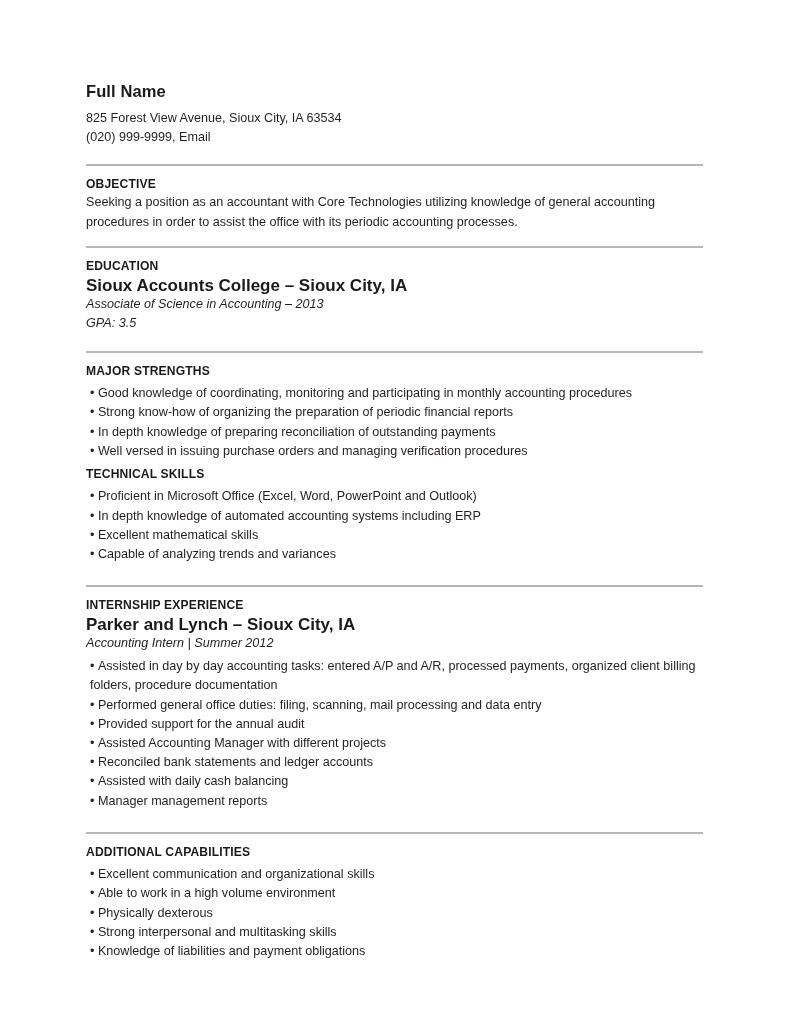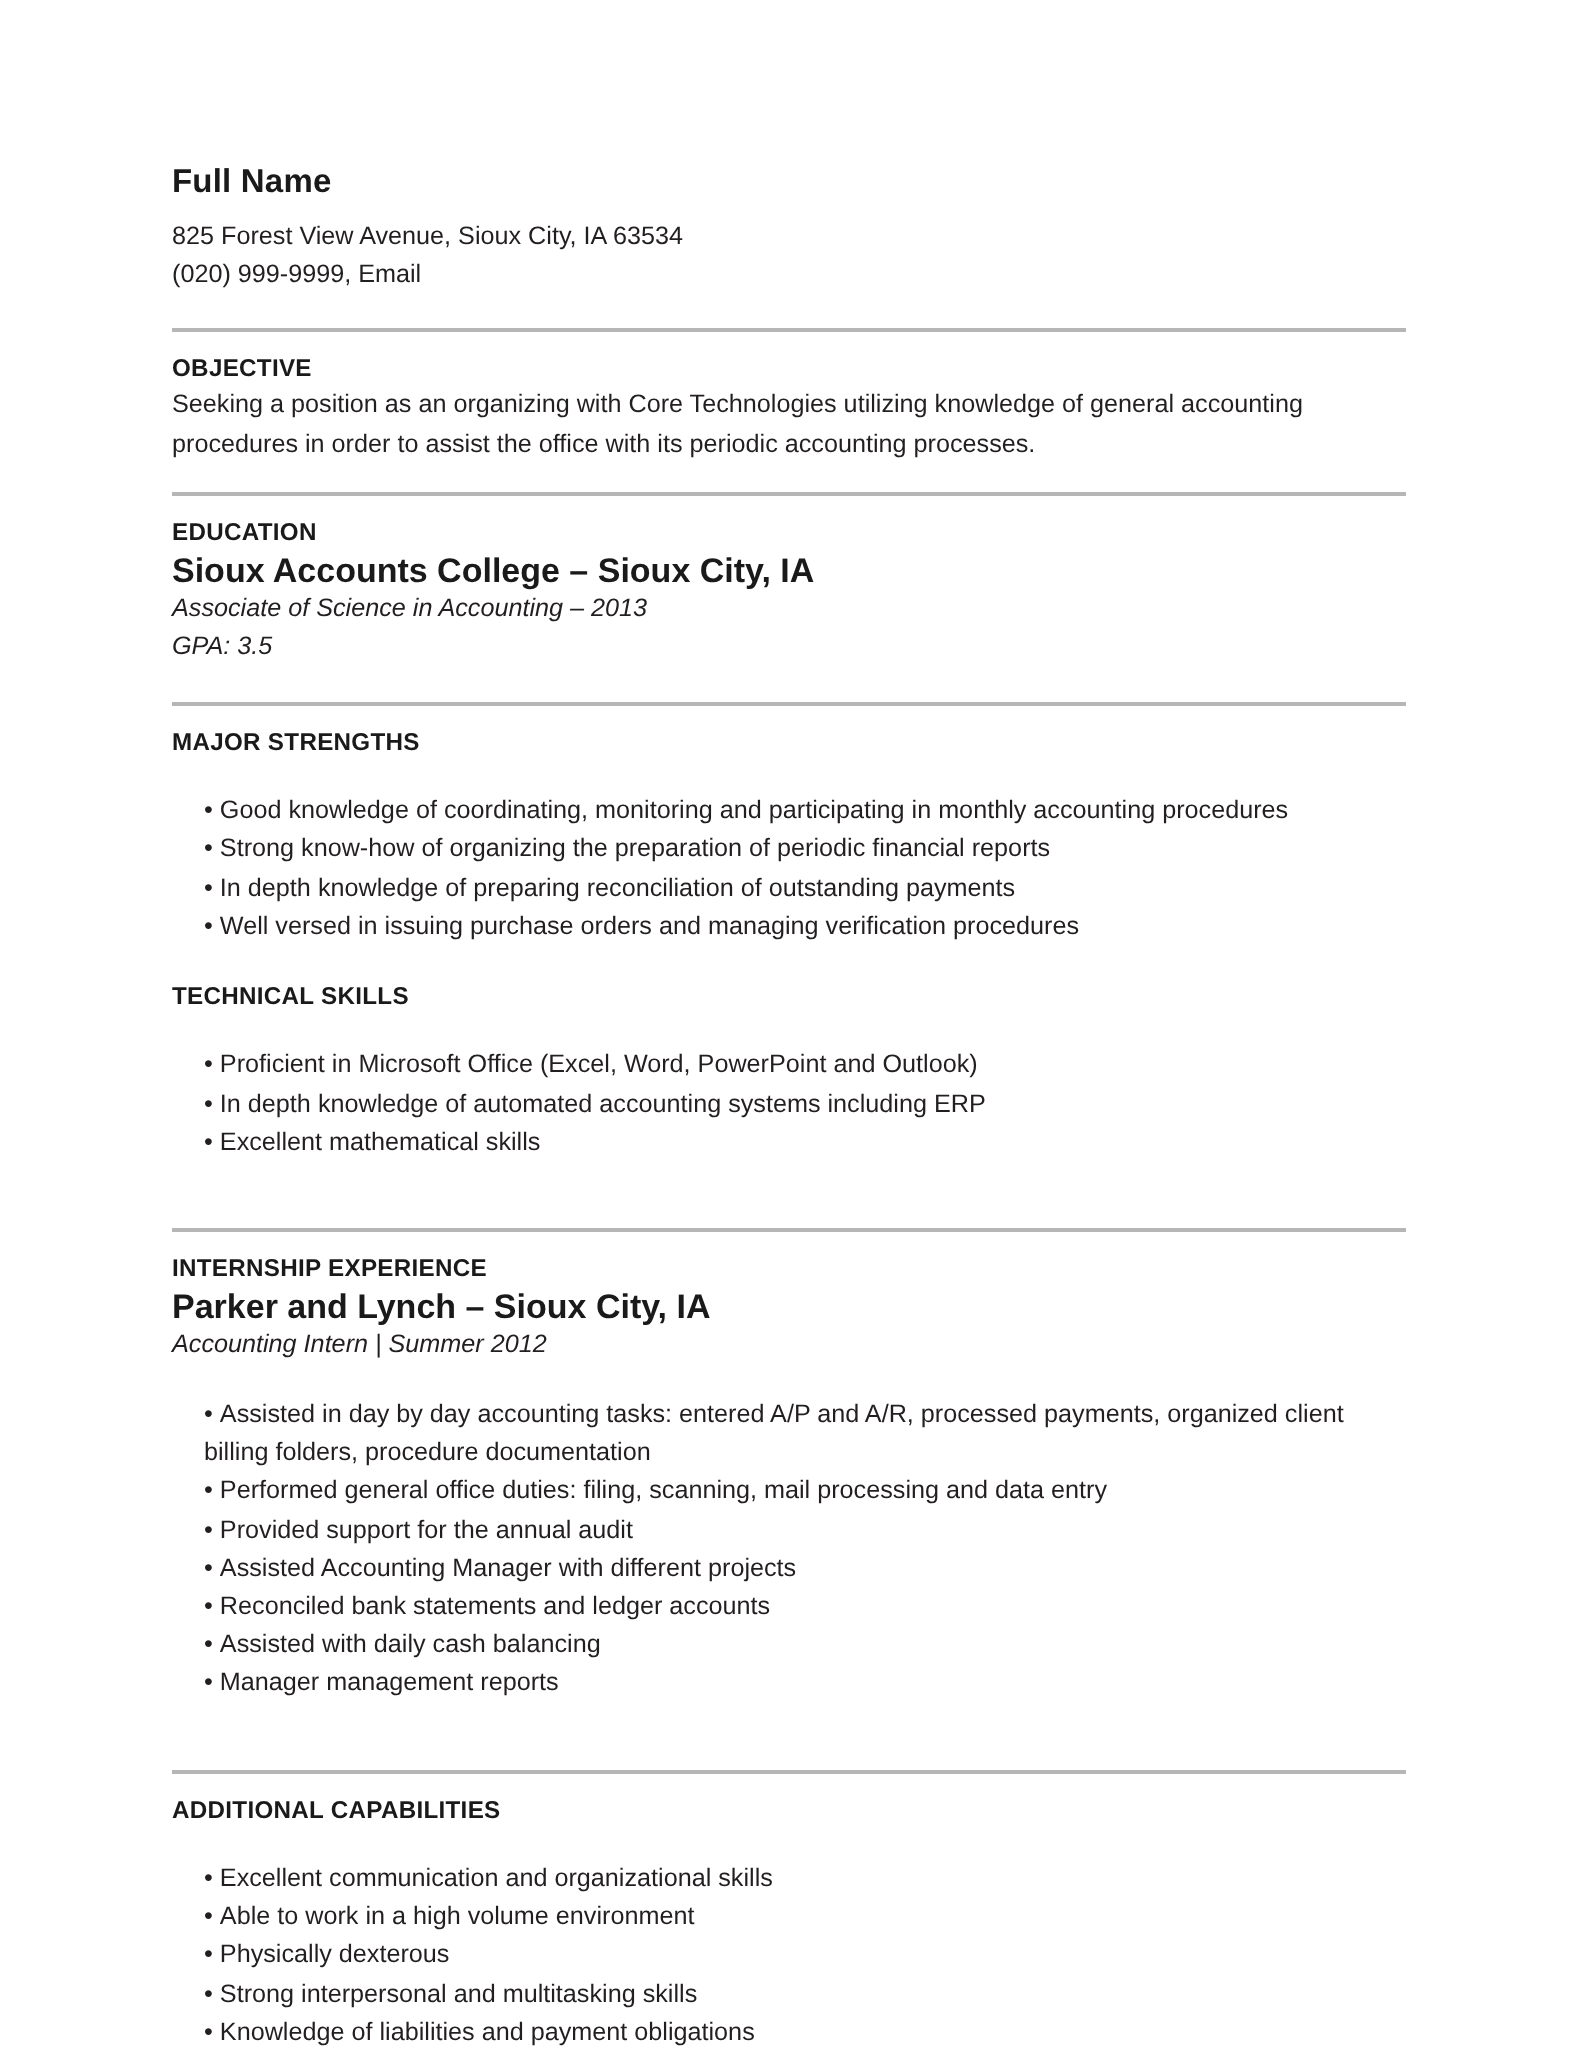--- a/index.html
+++ b/index.html
@@ -76,21 +76,21 @@
   }
   .para {
     font-size: 12.6px;
     line-height: 19.6px;
     margin: 0;
     color: #231f20;
   }
 
   ul.bullets {
     list-style: none;
-    margin: 16px;
+    margin: 4px;
     padding: 0;
   }
   ul.bullets > li {
     font-size: 12.6px;
     line-height: 19.2px;
     margin: 0;
     padding: 0;
     color: #231f20;
     text-indent: 0;
   }
@@ -122,21 +122,21 @@
       <p class="contact-line">825 Forest View Avenue, Sioux City, IA 63534</p>
       <p class="contact-line">(020) 999-9999, Email</p>
     </div>
 
     <div class="gap-before-rule-1"></div>
     <hr class="rule">
     <div class="gap-after-rule-1"></div>
 
     <section>
       <h2 class="section-heading">OBJECTIVE</h2>
-      <p class="para">Seeking a position as an organizing with Core Technologies utilizing knowledge of general accounting procedures in order to assist the office with its periodic accounting processes.</p>
+      <p class="para">Seeking a position as an accountant with Core Technologies utilizing knowledge of general accounting procedures in order to assist the office with its periodic accounting processes.</p>
     </section>
 
     <div class="gap-before-rule-2"></div>
     <hr class="rule">
     <div class="gap-after-rule-2"></div>
 
     <section>
       <h2 class="section-heading">EDUCATION</h2>
       <p class="sub-heading">Sioux Accounts College – Sioux City, IA</p>
       <p class="body-line">Associate of Science in Accounting – 2013</p>
@@ -156,20 +156,21 @@
         <li>Well versed in issuing purchase orders and managing verification procedures</li>
       </ul>
     </section>
 
     <section>
       <h2 class="section-heading">TECHNICAL SKILLS</h2>
       <ul class="bullets">
         <li>Proficient in Microsoft Office (Excel, Word, PowerPoint and Outlook)</li>
         <li>In depth knowledge of automated accounting systems including ERP</li>
         <li>Excellent mathematical skills</li>
+        <li>Capable of analyzing trends and variances</li>
       </ul>
     </section>
 
     <div class="gap-before-rule-4"></div>
     <hr class="rule">
     <div class="gap-after-rule-4"></div>
 
     <section>
       <h2 class="section-heading">INTERNSHIP EXPERIENCE</h2>
       <p class="sub-heading">Parker and Lynch – Sioux City, IA</p>

